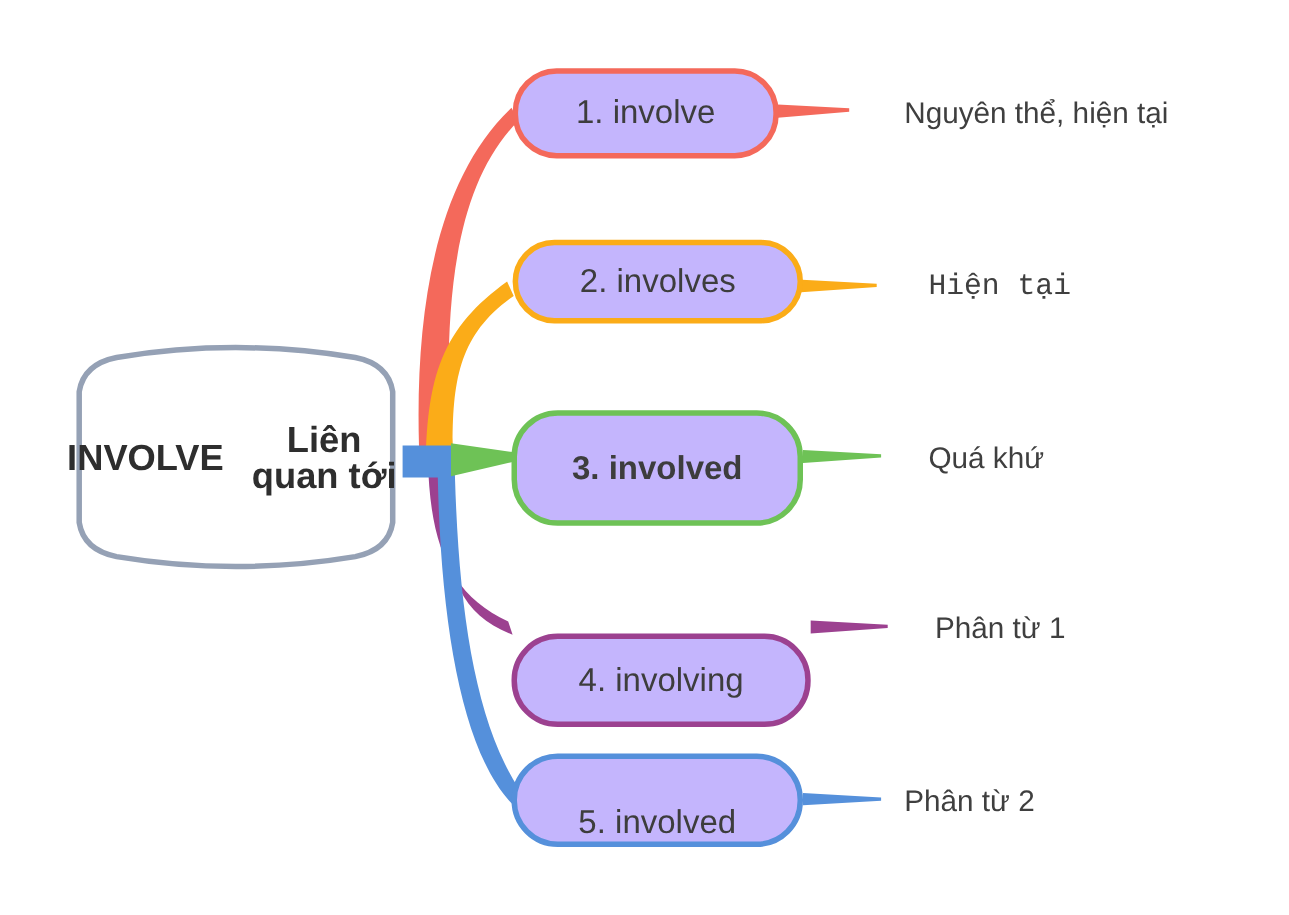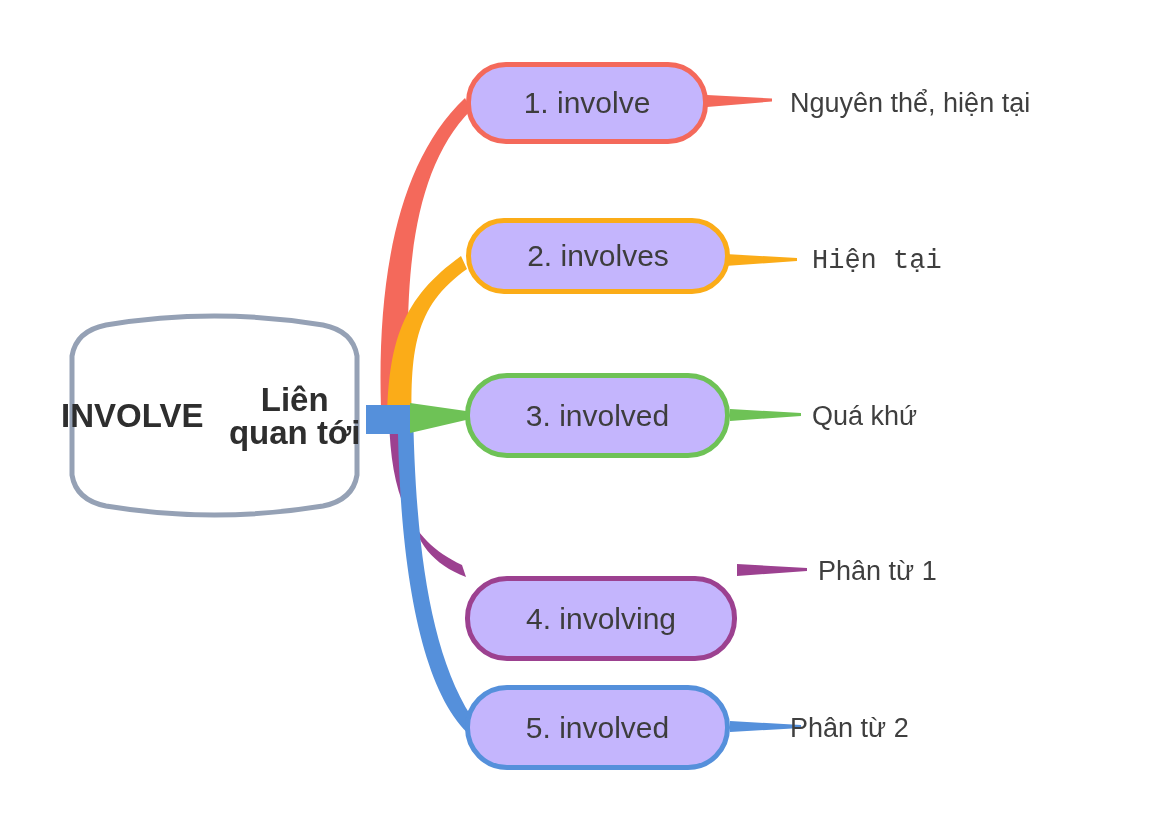--- a/index.html
+++ b/index.html
@@ -49,30 +49,31 @@
     border-radius: 42px;
     display: flex;
     align-items: center;
     justify-content: center;
     font-size: 30px;
     color: #3d3d3d;
     box-sizing: border-box;
   }
   .topic.n1 { left: 466px; top: 62px;  width: 242px; height: 82px; border-radius: 40px; }
   .topic.n2 { left: 466px; top: 218px; width: 264px; height: 76px; }
-  .topic.n3 { left: 465px; top: 373px; width: 265px; height: 85px; }
+  .topic.n3 { left: 465px; top: 373px; width: 265px; height: 105px; font-weight: bold; }
   .topic.n4 { left: 465px; top: 528px; width: 272px; height: 85px; }
   .topic.n5 { left: 465px; top: 685px; width: 265px; height: 85px; }
   .note {
     position: absolute;
     z-index: 1;
     font-size: 27px;
     line-height: 32px;
     color: #3f3f3f;
     white-space: nowrap;
+    margin-left: 32px;
   }
   .note.l1 { left: 790px; top: 87px; }
   .note.l2 { left: 812px; top: 245px; font-family: Liberation Mono, monospace; }
   .note.l3 { left: 812px; top: 400px; }
   .note.l4 { left: 818px; top: 555px; }
   .note.l5 { left: 790px; top: 712px; }
 </style>
 </head>
 <body>
 
@@ -105,21 +106,21 @@
   </div>
   <div class="topic n2" style="border-color: rgb(251, 172, 24);">
     <span>2. involves</span>
   </div>
   <div class="topic n3" style="border-color: rgb(110, 194, 86);">
     <span>3. involved</span>
   </div>
   <div class="topic n4" style="border-color: rgb(156, 65, 144); margin-top: 48px;">
     <span>4. involving</span>
   </div>
-  <div class="topic n5" style="border-color: rgb(85, 144, 219);">
+  <div class="topic n5" style="border-color: rgb(85, 144, 219); align-items: flex-end;">
     <span>5. involved</span>
   </div>
 
   <div class="note l1">Nguyên thể, hiện tại</div>
   <div class="note l2">Hiện tại</div>
   <div class="note l3">Quá khứ</div>
   <div class="note l4">Phân từ 1</div>
   <div class="note l5">Phân từ 2</div>
 
 </div>

